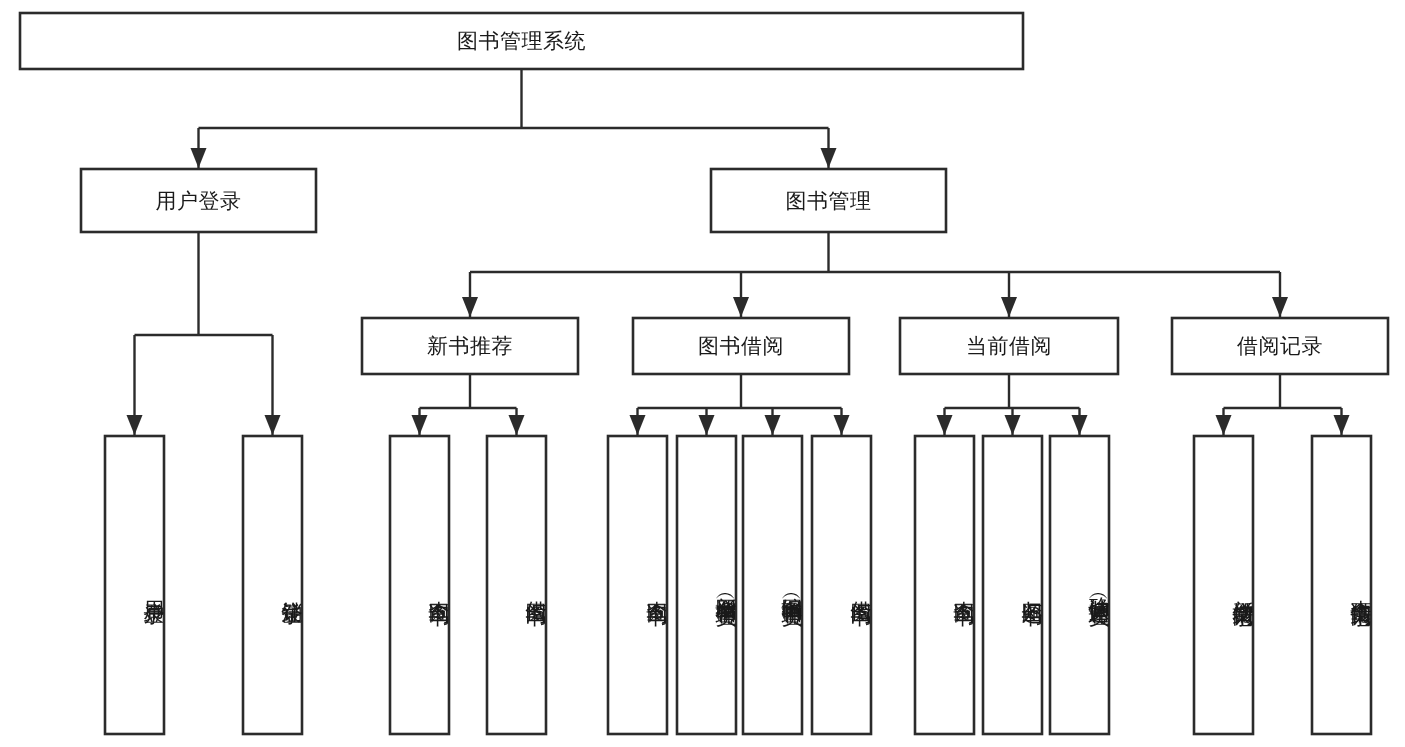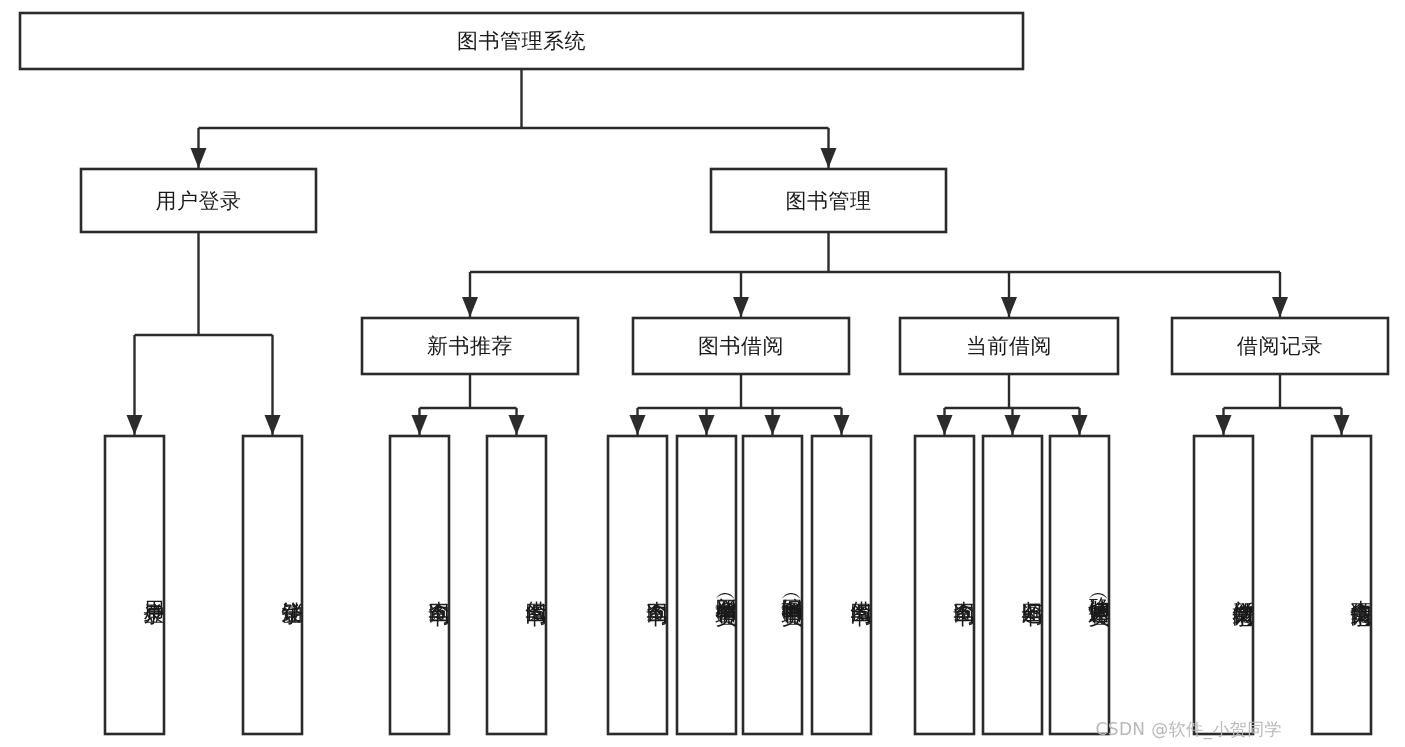--- a/index.html
+++ b/index.html
@@ -181,14 +181,13 @@
       <div class="vert-text-wrap" style="left: 677px; top: 446px; width: 59px; height: 282px;">新增图书（管理员）</div>
       <div class="vert-text-wrap" style="left: 743px; top: 446px; width: 59px; height: 282px;">编辑图书（管理员）</div>
       <div class="vert-text-wrap" style="left: 812px; top: 446px; width: 59px; height: 282px;">借阅图书</div>
       <div class="vert-text-wrap" style="left: 915px; top: 446px; width: 59px; height: 282px;">查询图书</div>
       <div class="vert-text-wrap" style="left: 983px; top: 446px; width: 59px; height: 282px;">归还图书</div>
       <div class="vert-text-wrap" style="left: 1050px; top: 446px; width: 59px; height: 282px;">确认归还（管理员）</div>
       <div class="vert-text-wrap" style="left: 1194px; top: 446px; width: 59px; height: 282px;">新增借阅记录</div>
       <div class="vert-text-wrap" style="left: 1312px; top: 446px; width: 59px; height: 282px;">查询借阅记录</div>
     </div>
 
-  <div class="watermark">CSDN @软件_小贺同学</div>
 </div>
 
 </body></html>

